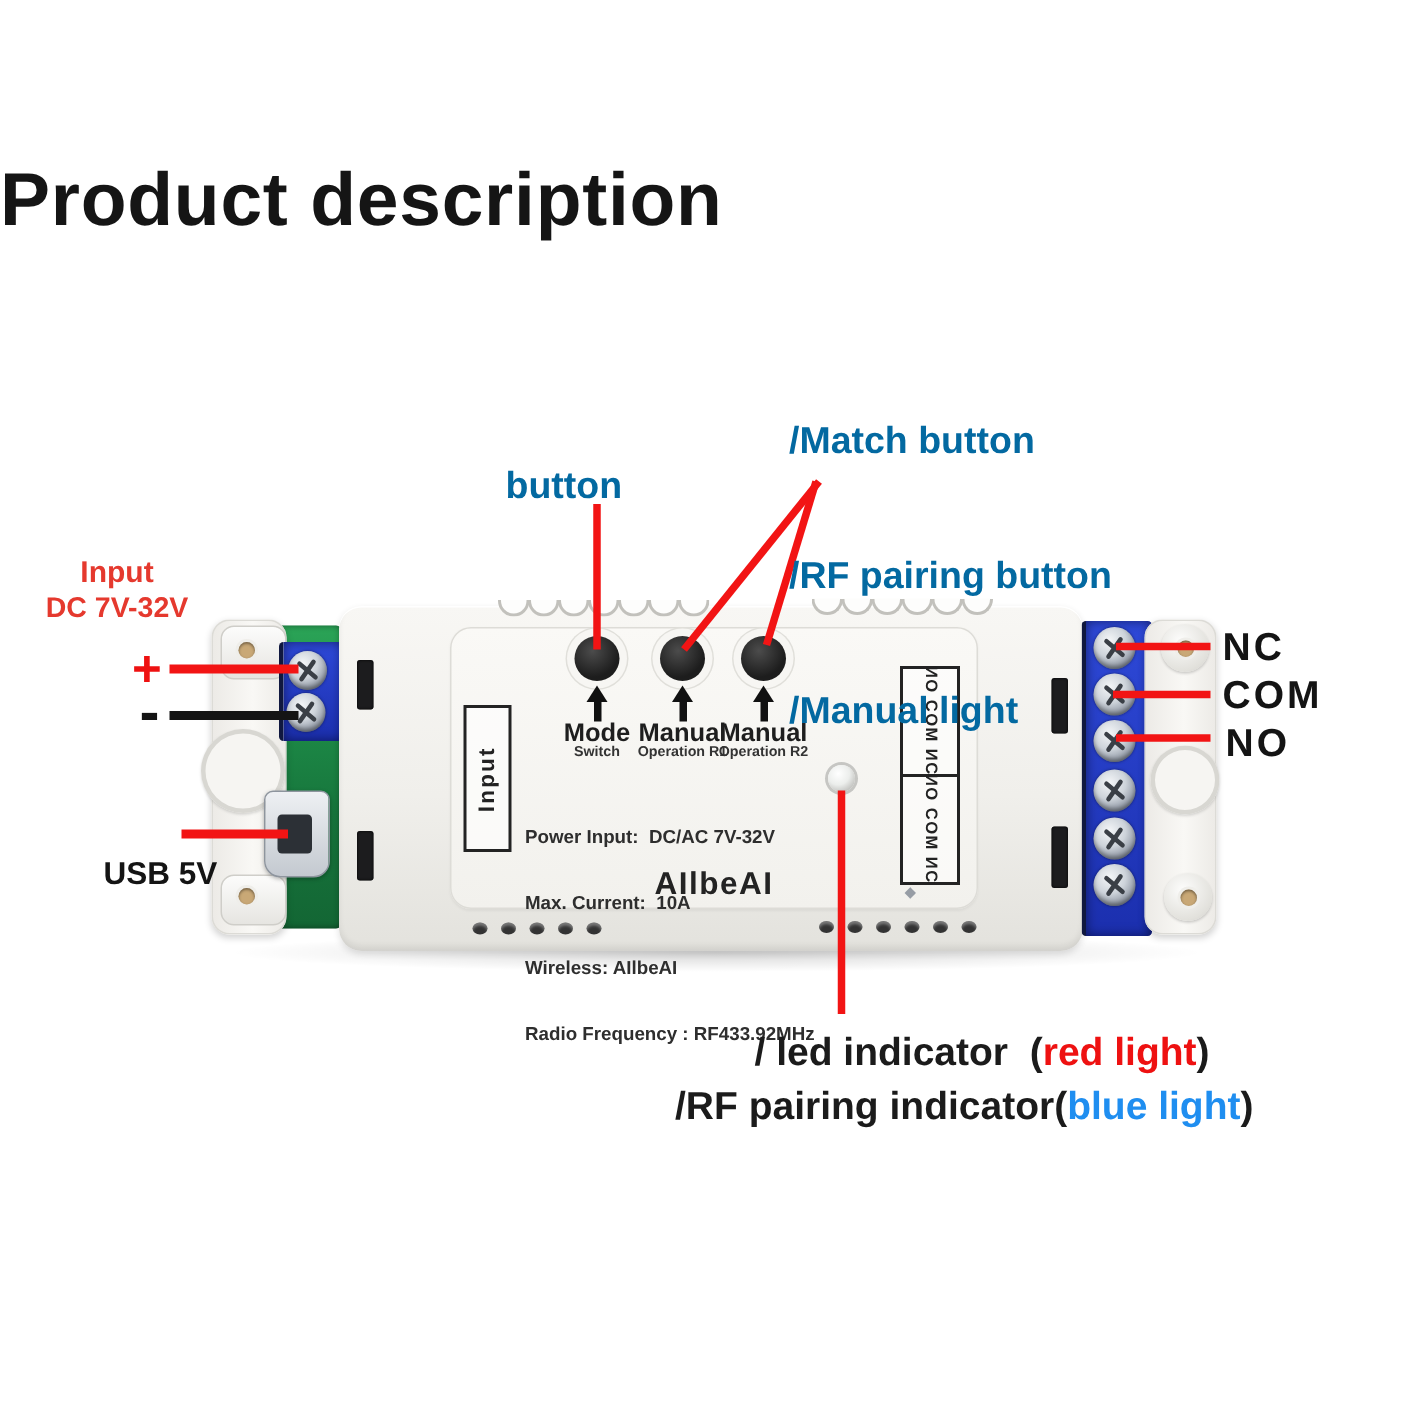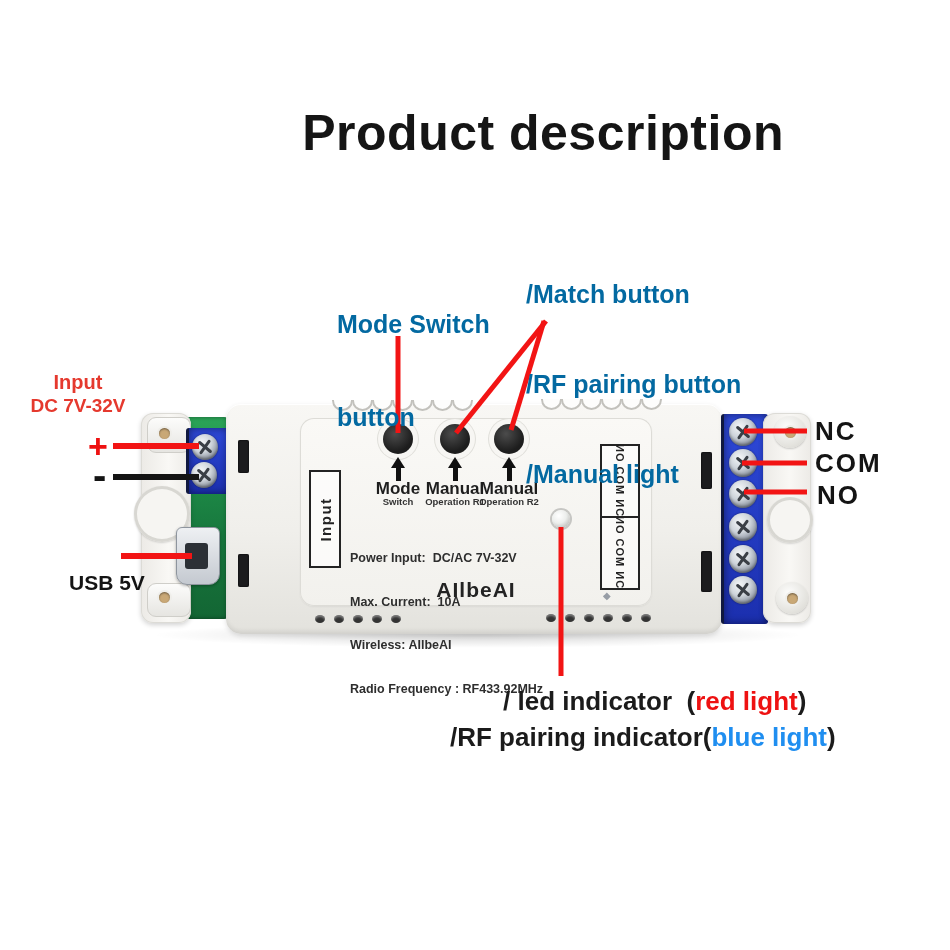--- a/index.html
+++ b/index.html
@@ -1,21 +1,21 @@
 <!DOCTYPE html>
 <html><head>
 <meta charset="utf-8">
 <style>
   html,body{margin:0;padding:0;background:#fff;}
   .stage{position:relative;width:950px;height:950px;background:#ffffff;overflow:hidden;
          font-family:"Liberation Sans","DejaVu Sans",sans-serif;color:#161616;}
   .abs{position:absolute;}
 
   
-  .title{left:0;top:70px;width:784px;text-align:right;font-size:50px;font-weight:600;
+  .title{left:0;top:70px;width:784px;text-align:left;font-size:50px;font-weight:600;
          letter-spacing:.5px;color:#151515;}
 
   
   .callout{font-size:25px;font-weight:600;line-height:31px;color:#0369a1;white-space:pre;}
   .lbl-mode{left:337px;top:247px;}
   .lbl-multi{left:526px;top:219px;line-height:30px;}
   .lbl-input{left:17px;top:370px;width:122px;text-align:center;color:#e5392e;font-size:20px;
              font-weight:600;line-height:24px;}
   .lbl-input .l2{font-size:19px;}
   .plus{left:88px;top:427px;font-size:34px;font-weight:700;color:#ee1111;}
@@ -242,21 +242,20 @@
     <line x1="113" y1="446" x2="199" y2="446" stroke-width="6" stroke="#f21414"></line>
     <line x1="113" y1="477" x2="199" y2="477" stroke-width="6" stroke="#141414"></line>
     <line x1="121" y1="556" x2="192" y2="556" stroke-width="6" stroke="#f21414"></line>
     <line x1="744" y1="431" x2="807" y2="431" stroke-width="5" stroke="#f21414"></line>
     <line x1="742" y1="463" x2="807" y2="463" stroke-width="5" stroke="#f21414"></line>
     <line x1="744" y1="492" x2="807" y2="492" stroke-width="5" stroke="#f21414"></line>
     <line x1="561" y1="527" x2="561" y2="676" stroke-width="5" stroke="#f21414"></line>
   </svg>
 
   <div class="abs callout lbl-mode">
-    <div>Mode Switch</div>
     <div>button</div>
   </div>
 
   <div class="abs callout lbl-multi">
     <div>/Match button</div>
     <div>/RF pairing button</div>
     <div>/Manual light</div>
   </div>
 
   <div class="abs lbl-input">

